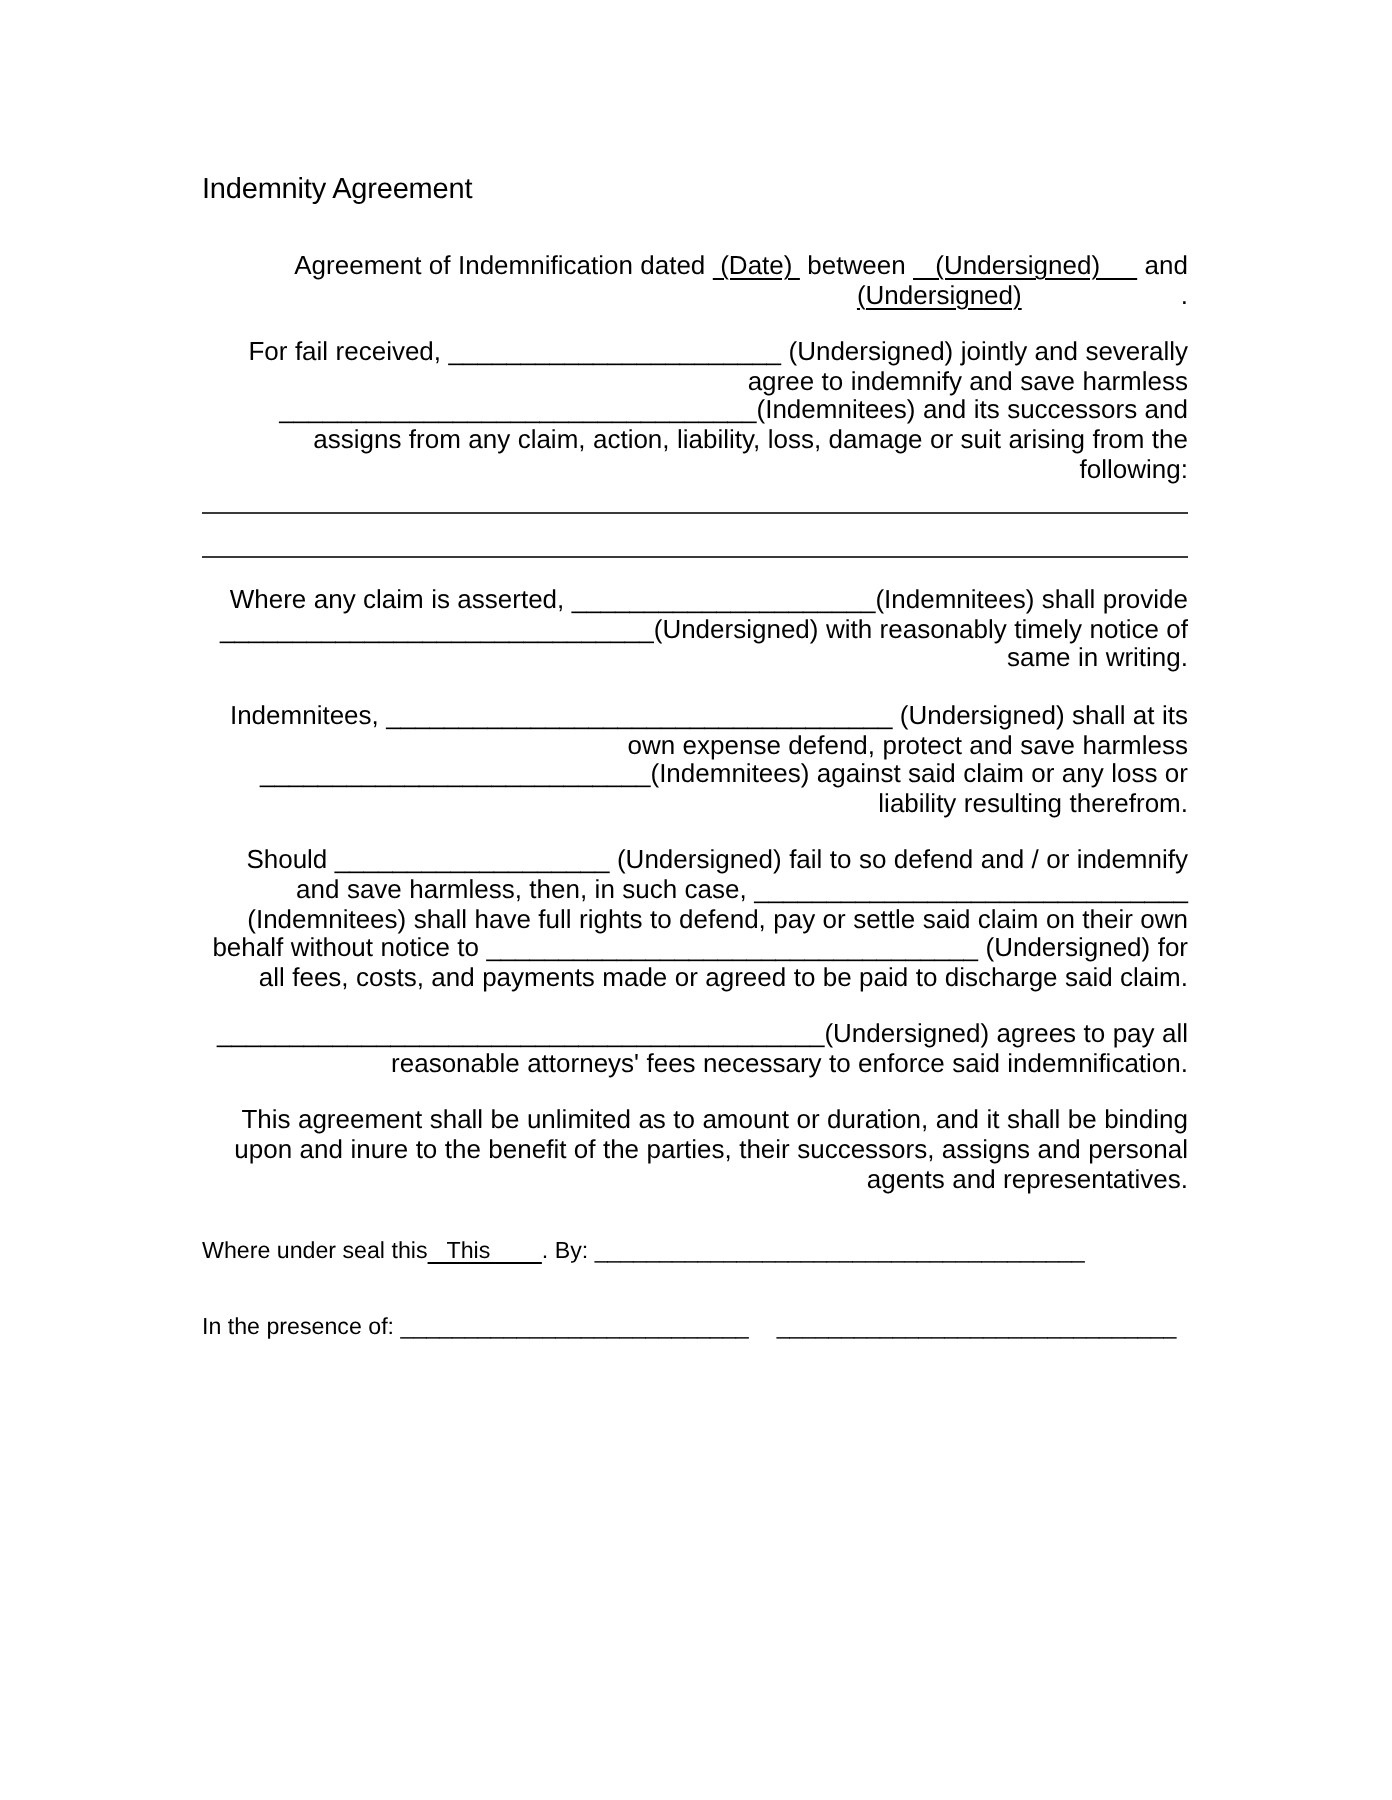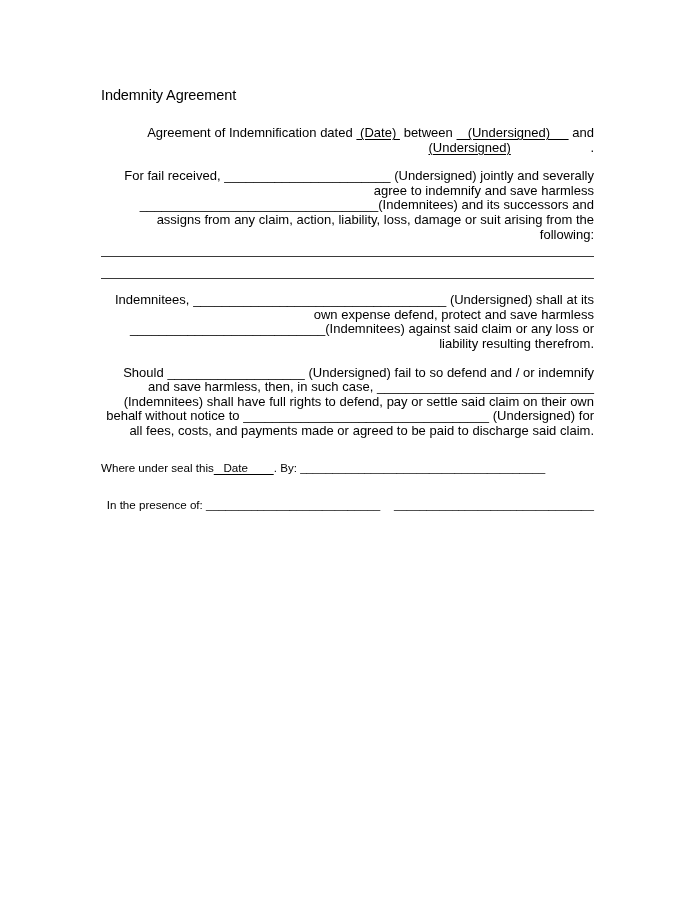--- a/index.html
+++ b/index.html
@@ -80,21 +80,20 @@
     margin-top: 22px;
   }
   .sig-row {
     font-size: 11.6px;
     line-height: 14.6px;
     margin: 0 0 23px 0;
     white-space: nowrap;
   }
   .sig-row:last-child {
     margin-bottom: 0;
-    text-align: right;
   }
   .gap {
     display: inline-block;
     width: 14px;
   }
 </style>
 </head>
 <body>
 
 <div class="page">
@@ -108,34 +107,41 @@
 
     <p class="para">
       <span>For fail received, </span><span>_______________________</span><span> (Undersigned) jointly and severally agree to indemnify and save harmless </span><span>_________________________________</span><span>(Indemnitees) and its successors and assigns from any claim, action, liability, loss, damage or suit arising from the following:</span>
     </p>
 
     <div class="rules">
       <div class="rule-line"></div>
       <div class="rule-line"></div>
     </div>
 
+    <p class="para">
+      <span>Where any claim is asserted, </span><span>_____________________</span><span>(Indemnitees) shall provide </span><span>______________________________</span><span>(Undersigned) with reasonably timely notice of same in writing.</span>
+    </p>
 
     <p class="para">
       <span>Indemnitees, </span><span>___________________________________</span><span> (Undersigned) shall at its own expense defend, protect and save harmless </span><span>___________________________</span><span>(Indemnitees) against said claim or any loss or liability resulting therefrom.</span>
     </p>
 
     <p class="para">
       <span>Should </span><span>___________________</span><span> (Undersigned) fail to so defend and / or indemnify and save harmless, then, in such case, </span><span>______________________________</span><span> (Indemnitees) shall have full rights to defend, pay or settle said claim on their own behalf without notice to </span><span>__________________________________</span><span> (Undersigned) for all fees, costs, and payments made or agreed to be paid to discharge said claim.</span>
     </p>
 
+    <p class="para">
+      <span>__________________________________________</span><span>(Undersigned) agrees to pay all reasonable attorneys' fees necessary to enforce said indemnification.</span>
+    </p>
 
+    <p class="para">This agreement shall be unlimited as to amount or duration, and it shall be binding upon and inure to the benefit of the parties, their successors, assigns and personal agents and representatives.</p>
 
     <div class="sig-block">
       <div class="sig-row">
-        <span>Where under seal this</span><span class="fill">   Date        </span><span>.  By: </span><span>______________________________________</span>
+        <span>Where under seal this</span><span class="fill">   This        </span><span>.  By: </span><span>______________________________________</span>
       </div>
       <div class="sig-row">
         <span>In the presence of: </span><span>___________________________</span><span class="gap"></span><span>_______________________________</span>
       </div>
     </div>
 
   </div>
 </div>
 
 </body></html>

